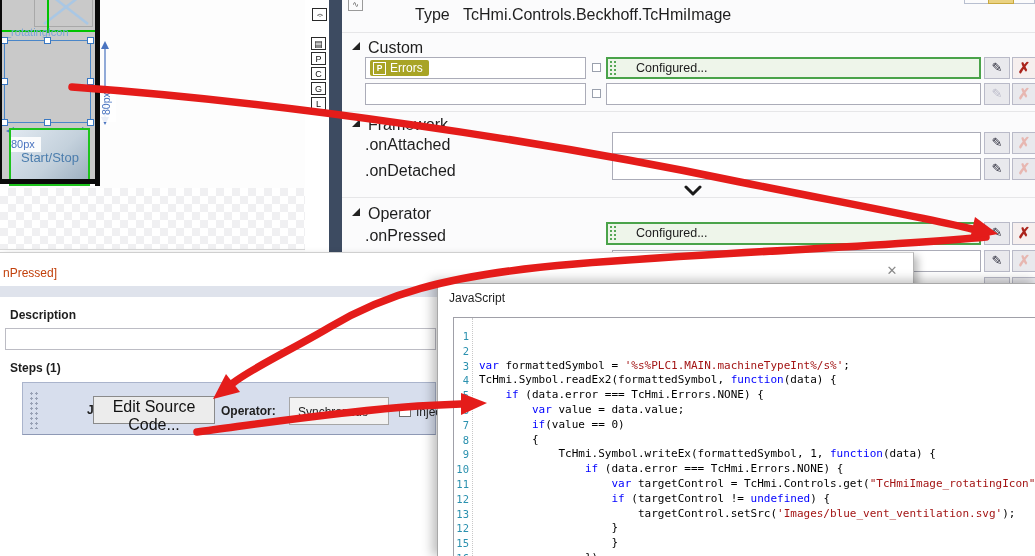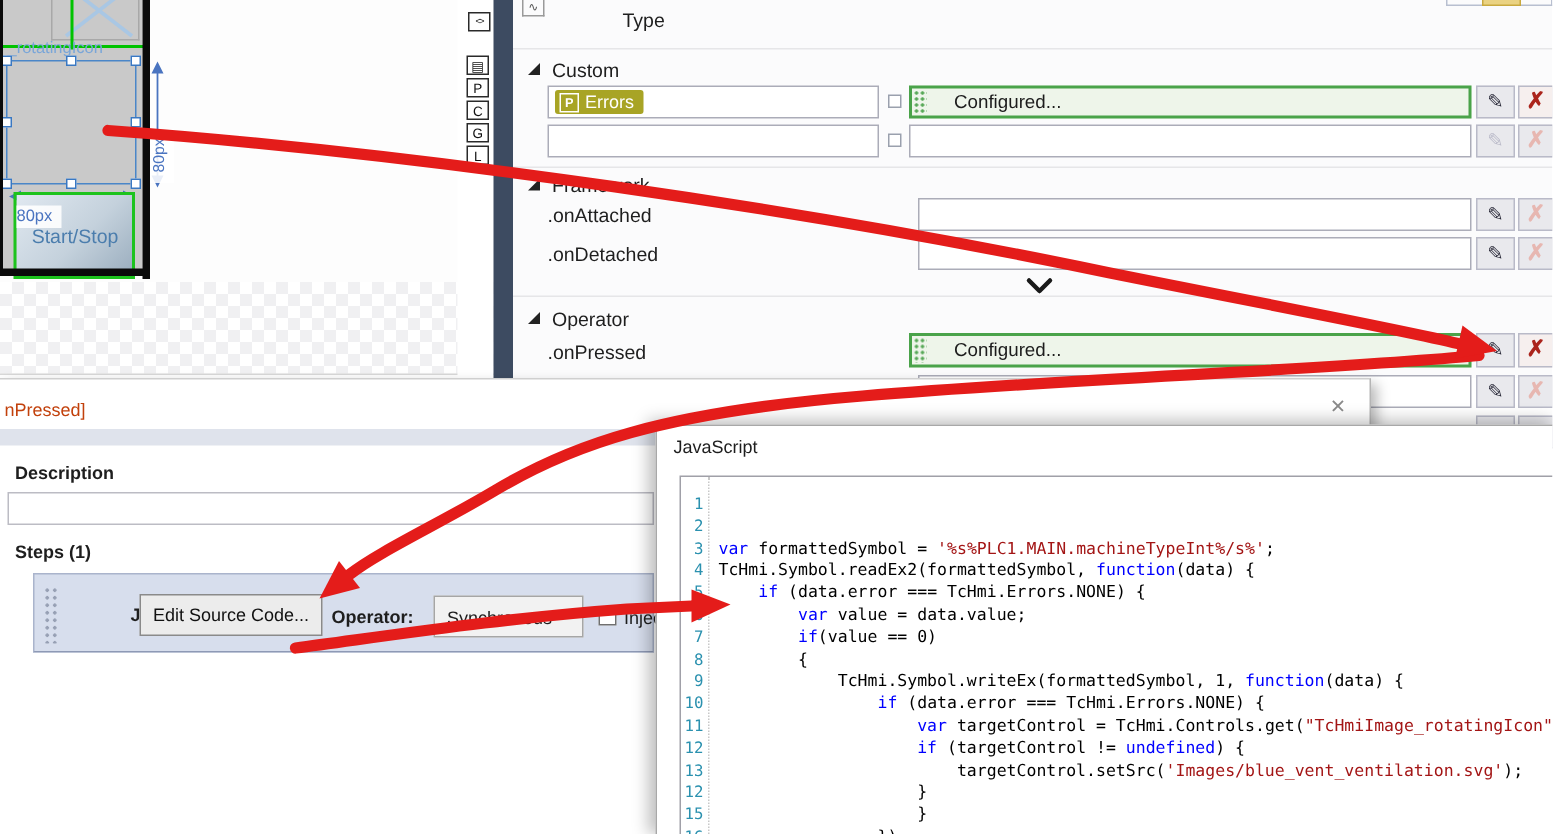--- a/index.html
+++ b/index.html
@@ -22,21 +22,21 @@
   .greenrect{border:2px solid #1dc31d;background:linear-gradient(135deg,#e0e8f0 0%,#c4d1dc 55%,#9aadbe 100%);}
   .startstop{color:#4b7dad;font-size:13px;text-align:center;}
   
   .stripbtn{width:15px;height:13px;border:1px solid #2a2a2a;background:#fff;color:#111;
     font-size:9px;line-height:12px;text-align:center;box-sizing:border-box;}
   .navybar{left:329px;top:0;width:13px;height:252px;background:#3d4b61;}
   
   .props{left:342px;top:0;width:693px;height:252px;background:#fbfbfc;}
   .hr{height:1px;background:#e6e6e8;}
   .sect-tri{width:0;height:0;border-left:8px solid transparent;border-bottom:8px solid #222;}
-  .plabel{font-size:13px;color:#1e1e1e;}
+  .plabel{font-size:16px;color:#1e1e1e;}
   .field{background:#fff;border:1px solid #abacb8;box-sizing:border-box;}
   .gfield{background:#eef5ea;border:2px solid #4aa34a;box-sizing:border-box;}
   .gdots{background-image:radial-gradient(#57a857 1px,transparent 1.2px);background-size:4px 4px;}
   .cfgtxt{font-size:12.5px;color:#1c1c1c;}
   .chk{background:#fff;border:1px solid #9aa0ad;box-sizing:border-box;}
   .sqbtn{background:#e9e9ed;border:1px solid #b9bac8;box-sizing:border-box;text-align:center;}
   .pencil{font-size:13px;color:#2b2b3a;line-height:20px;}
   .pencil.dis{color:#bcbcca;}
   .xmark{font-weight:bold;font-size:15px;color:#ab241c;line-height:20px;}
   .xmark.dis{color:#e7b7b1;}
@@ -46,21 +46,21 @@
   
   .dlg1{left:0;top:252px;width:913px;height:304px;background:#fff;border-top:1px solid #cfcfcf;
     border-right:1px solid #b5b5b5;box-shadow:4px 4px 8px rgba(0,0,0,.28);z-index:10;}
   .dlg1 .title{color:#c2410c;}
   .band{background:#dfe3ec;}
   .bold{font-weight:bold;}
   .input{background:#fff;border:1px solid #bcbcc4;box-sizing:border-box;}
   .steprow{background:#d7deed;border:1px solid #aab4cc;border-bottom:1px solid #8e99b5;box-sizing:border-box;}
   .dragdots{background-image:radial-gradient(#97a0b4 1px,transparent 1.2px);background-size:5px 5px;}
   .vsbtn{background:#ececec;border:1px solid #8a8a8a;font-family:"Liberation Sans",sans-serif;
-    font-size:12px;color:#111;}
+    font-size:16px;color:#111;}
   .combo{background:#f2f2f2;border:1px solid #a6a6a6;box-sizing:border-box;}
   .closex{color:#8a8a8a;font-size:13px;line-height:16px;text-align:center;}
   
   .dlg2{left:437px;top:283px;width:600px;height:275px;background:#fff;border-left:1px solid #a8a8a8;
     border-top:1px solid #a8a8a8;box-shadow:-5px -3px 10px rgba(0,0,0,.25);z-index:20;}
   .codebox{background:#fff;border:1px solid #a0a0a8;overflow:hidden;}
   .gutter{position:absolute;left:0;top:0;bottom:0;width:18px;padding-top:11px;text-align:right;
     border-right:1px dotted #c8c8c8;background:#fff;}
   .codecol{position:absolute;left:25px;top:0;right:0;bottom:0;padding-top:11px;}
   .ln{height:14.8px;line-height:14.8px;font-family:"DejaVu Sans Mono",monospace;font-size:10.5px;
@@ -134,20 +134,21 @@
   </div>
   <div class="abs navybar"></div>
 
   <div class="abs props">
 
     <div class="abs" style="left:622px;top:0;width:71px;height:4px;border:1px solid #b8bfd0;border-top:none;box-sizing:border-box;"></div>
     <div class="abs" style="left:646px;top:0;width:26px;height:4px;background:#ead282;border:1px solid #c9a93f;border-top:none;box-sizing:border-box;"></div>
 
     <div class="abs" style="left:6px;top:0;width:15px;height:11px;border:1px solid #9a9a9a;border-top:none;font-size:8px;line-height:9px;text-align:center;color:#555;box-sizing:border-box;">∿</div>
     <div class="abs plabel" style="left:73px;top:6px;">Type</div>
+    <div class="abs plabel" style="left:121px;top:6px;">TcHmi.Controls.Beckhoff.TcHmiImage</div>
     <div class="abs hr" style="left:0;top:32px;width:693px;"></div>
 
     <div class="abs sect-tri" style="left:10px;top:42px;"></div>
     <div class="abs plabel" style="left:26px;top:39px;">Custom</div>
 
     <div class="abs field" style="left:23px;top:57px;width:221px;height:22px;">
       <div class="badge abs" style="left:4px;top:2px;">
         <span class="pbox">P</span>
         <span>Errors</span>
       </div>

